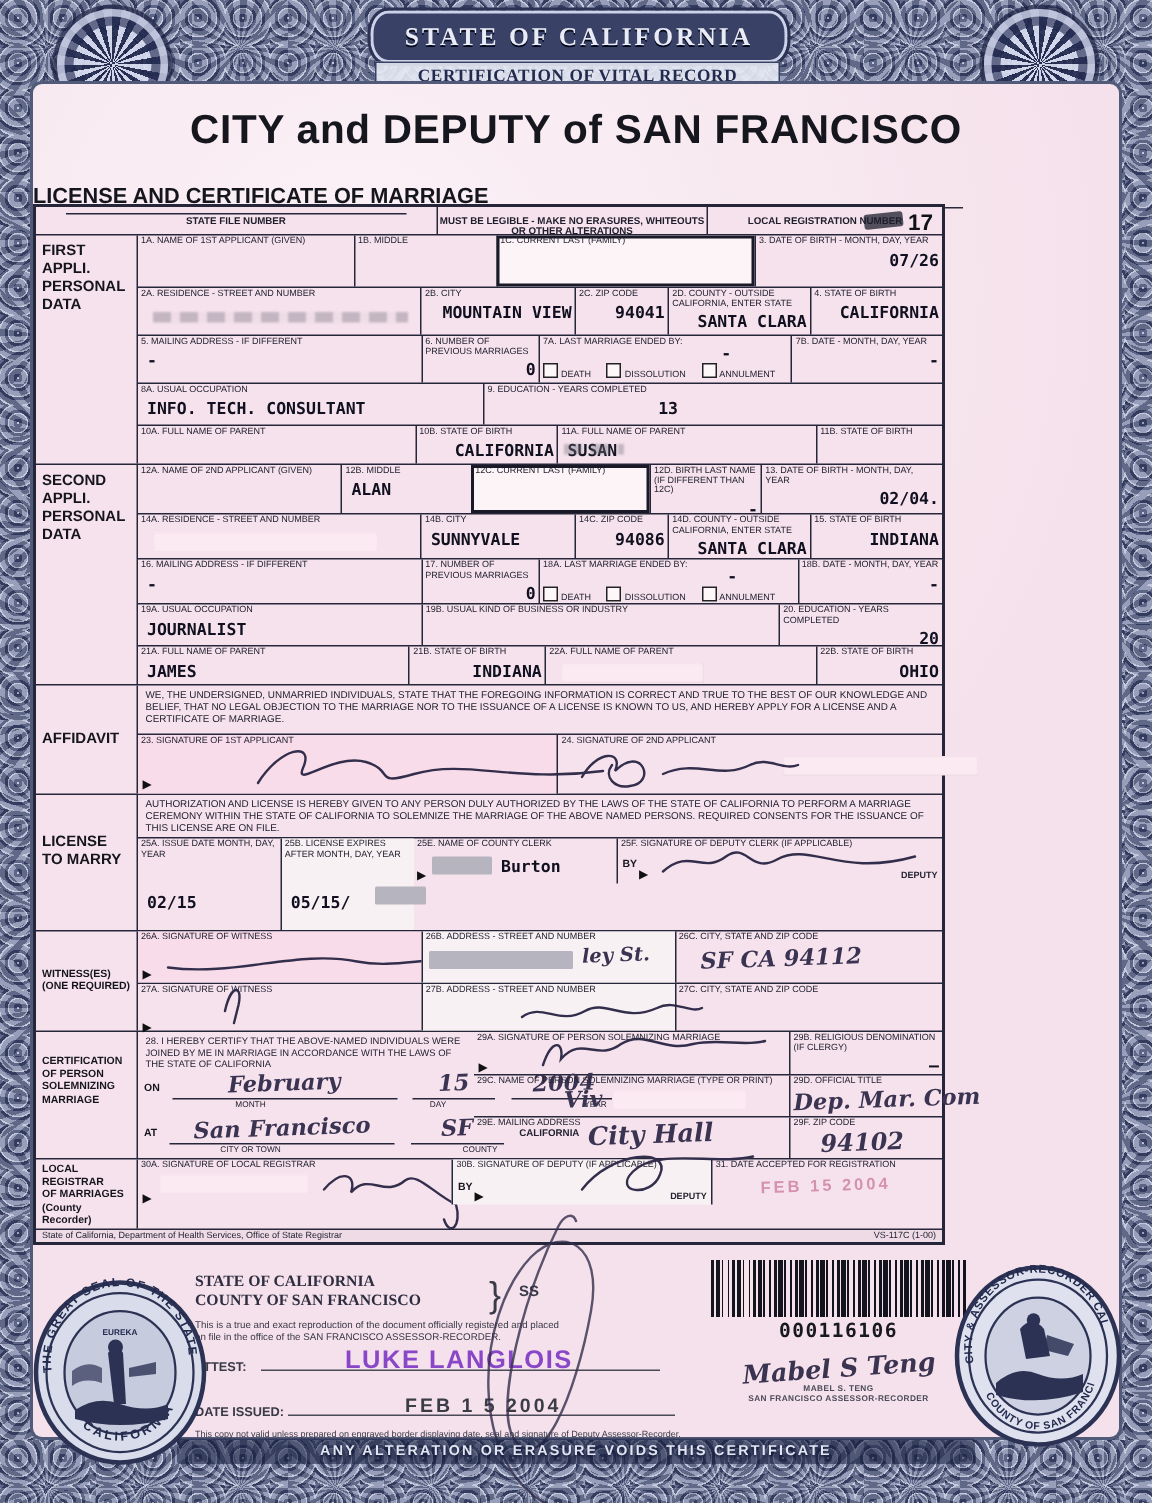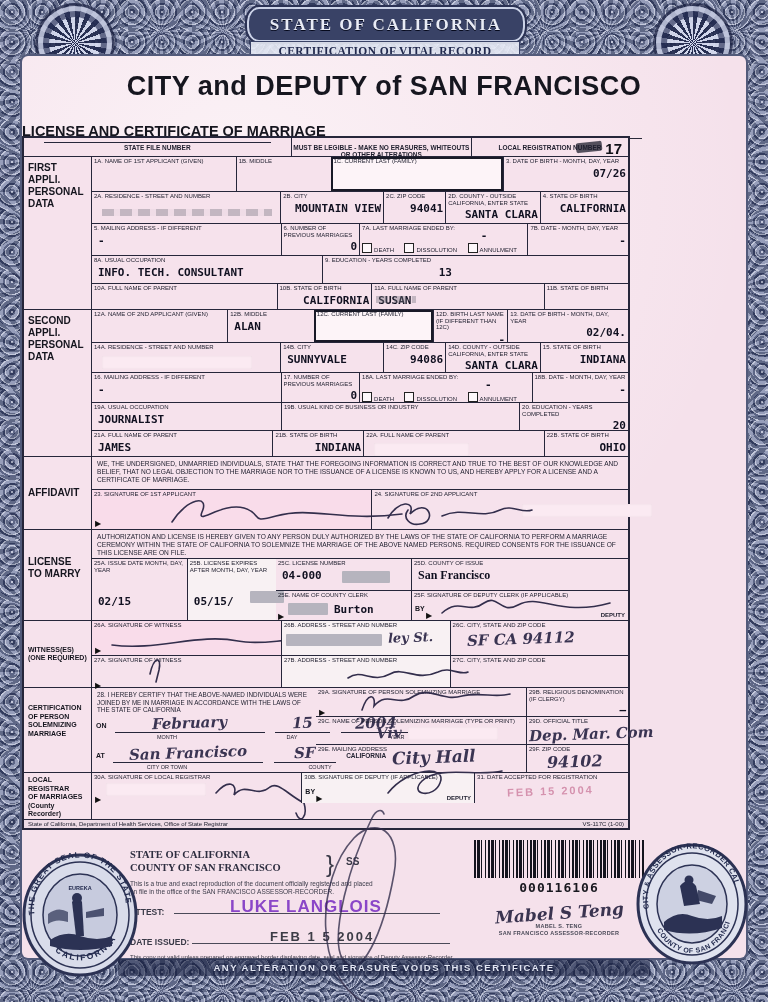--- a/index.html
+++ b/index.html
@@ -376,31 +376,20 @@
           <div class="cell" style="width:155px">
             <span class="lbl">25A. ISSUE DATE MONTH, DAY, YEAR</span>
             <span class="val l" style="margin-top:22px">02/15</span>
           </div>
           <div class="cell white-c" style="width:145px">
             <span class="lbl">25B. LICENSE EXPIRES AFTER MONTH, DAY, YEAR</span>
             <span class="val l" style="margin-top:22px">05/15/</span>
             <span class="redact" style="width:34px;position:absolute;left:62px;top:32px"></span>
           </div>
           <div class="cells" style="width:352px;flex:none">
-            <div class="irow" style="height:32px">
-              <div class="cell" style="width:135px">
-                <span class="lbl">25C. LICENSE NUMBER</span>
-                <span class="val l">04-000</span>
-                <span class="redact" style="width:48px;position:absolute;left:66px;top:12px"></span>
-              </div>
-              <div class="cell" style="width:217px">
-                <span class="lbl">25D. COUNTY OF ISSUE</span>
-                <span class="val l" style="font-family:'Liberation Serif',serif;font-size:12px">San Francisco</span>
-              </div>
-            </div>
             <div class="irow" style="height:30px">
               <div class="cell" style="width:135px">
                 <span class="lbl">25E. NAME OF COUNTY CLERK</span>
                 <span class="arrow-i" style="position:absolute;left:2px;top:14px"></span>
                 <span class="redact" style="width:40px;position:absolute;left:12px;top:12px"></span>
                 <span class="val" style="position:absolute;left:58px;top:10px">Burton</span>
               </div>
               <div class="cell" style="width:217px">
                 <span class="lbl">25F. SIGNATURE OF DEPUTY CLERK (IF APPLICABLE)</span>
                 <span class="by-t" style="position:absolute;left:3px;top:14px">BY</span>

